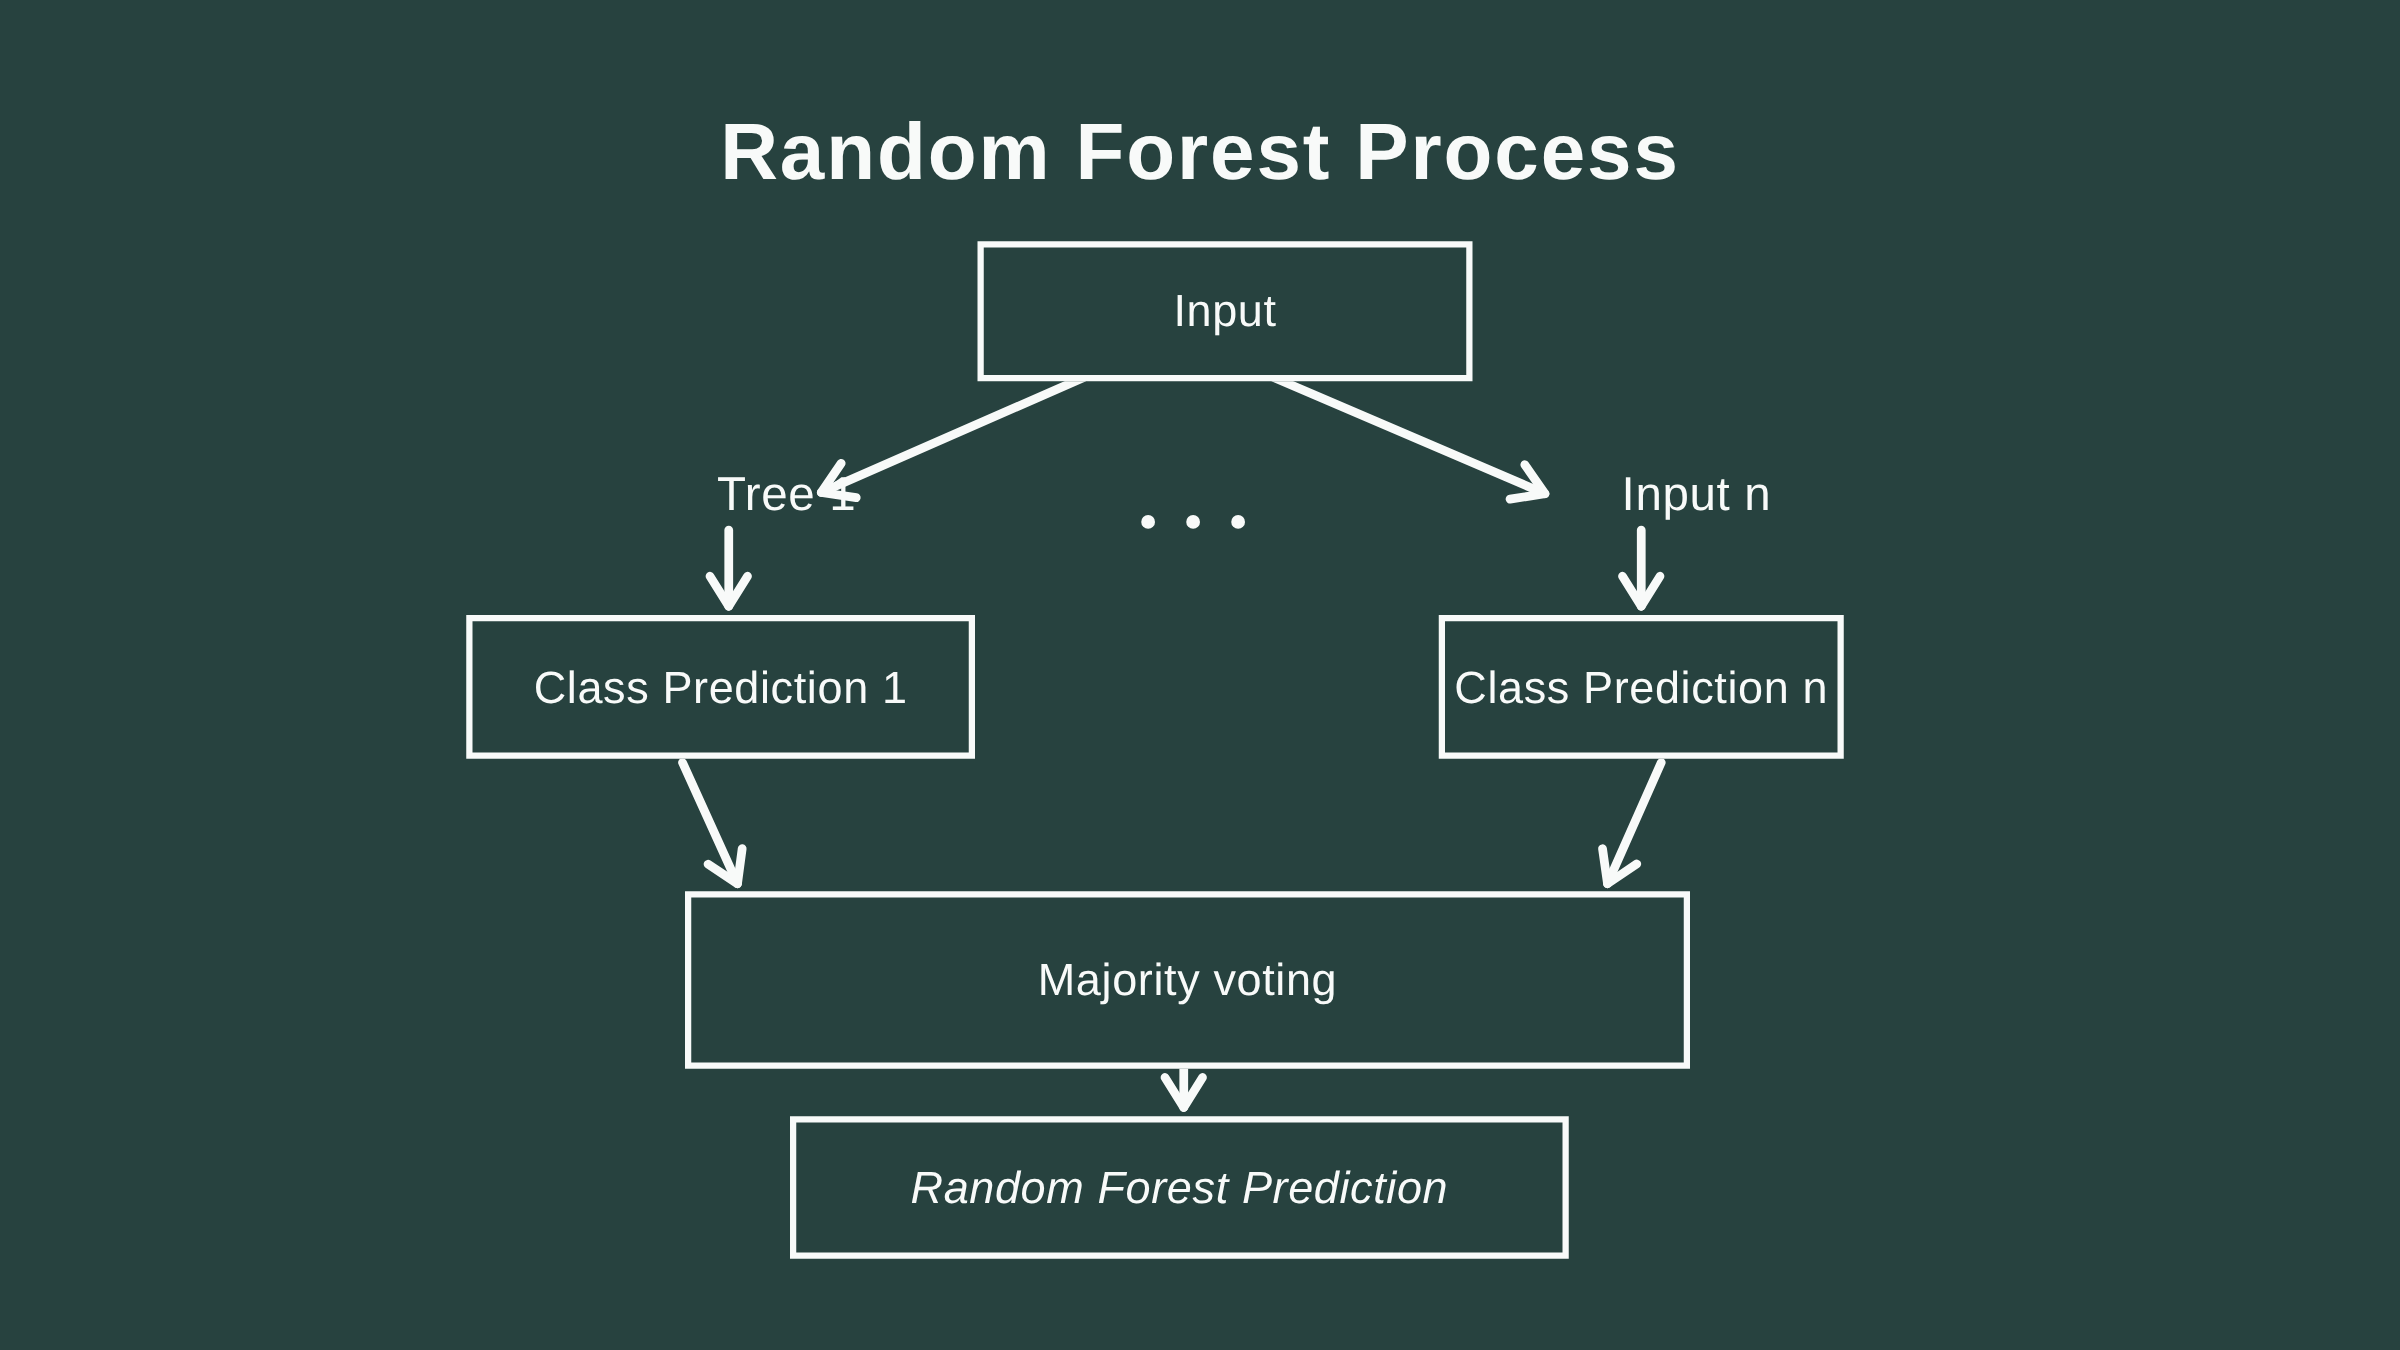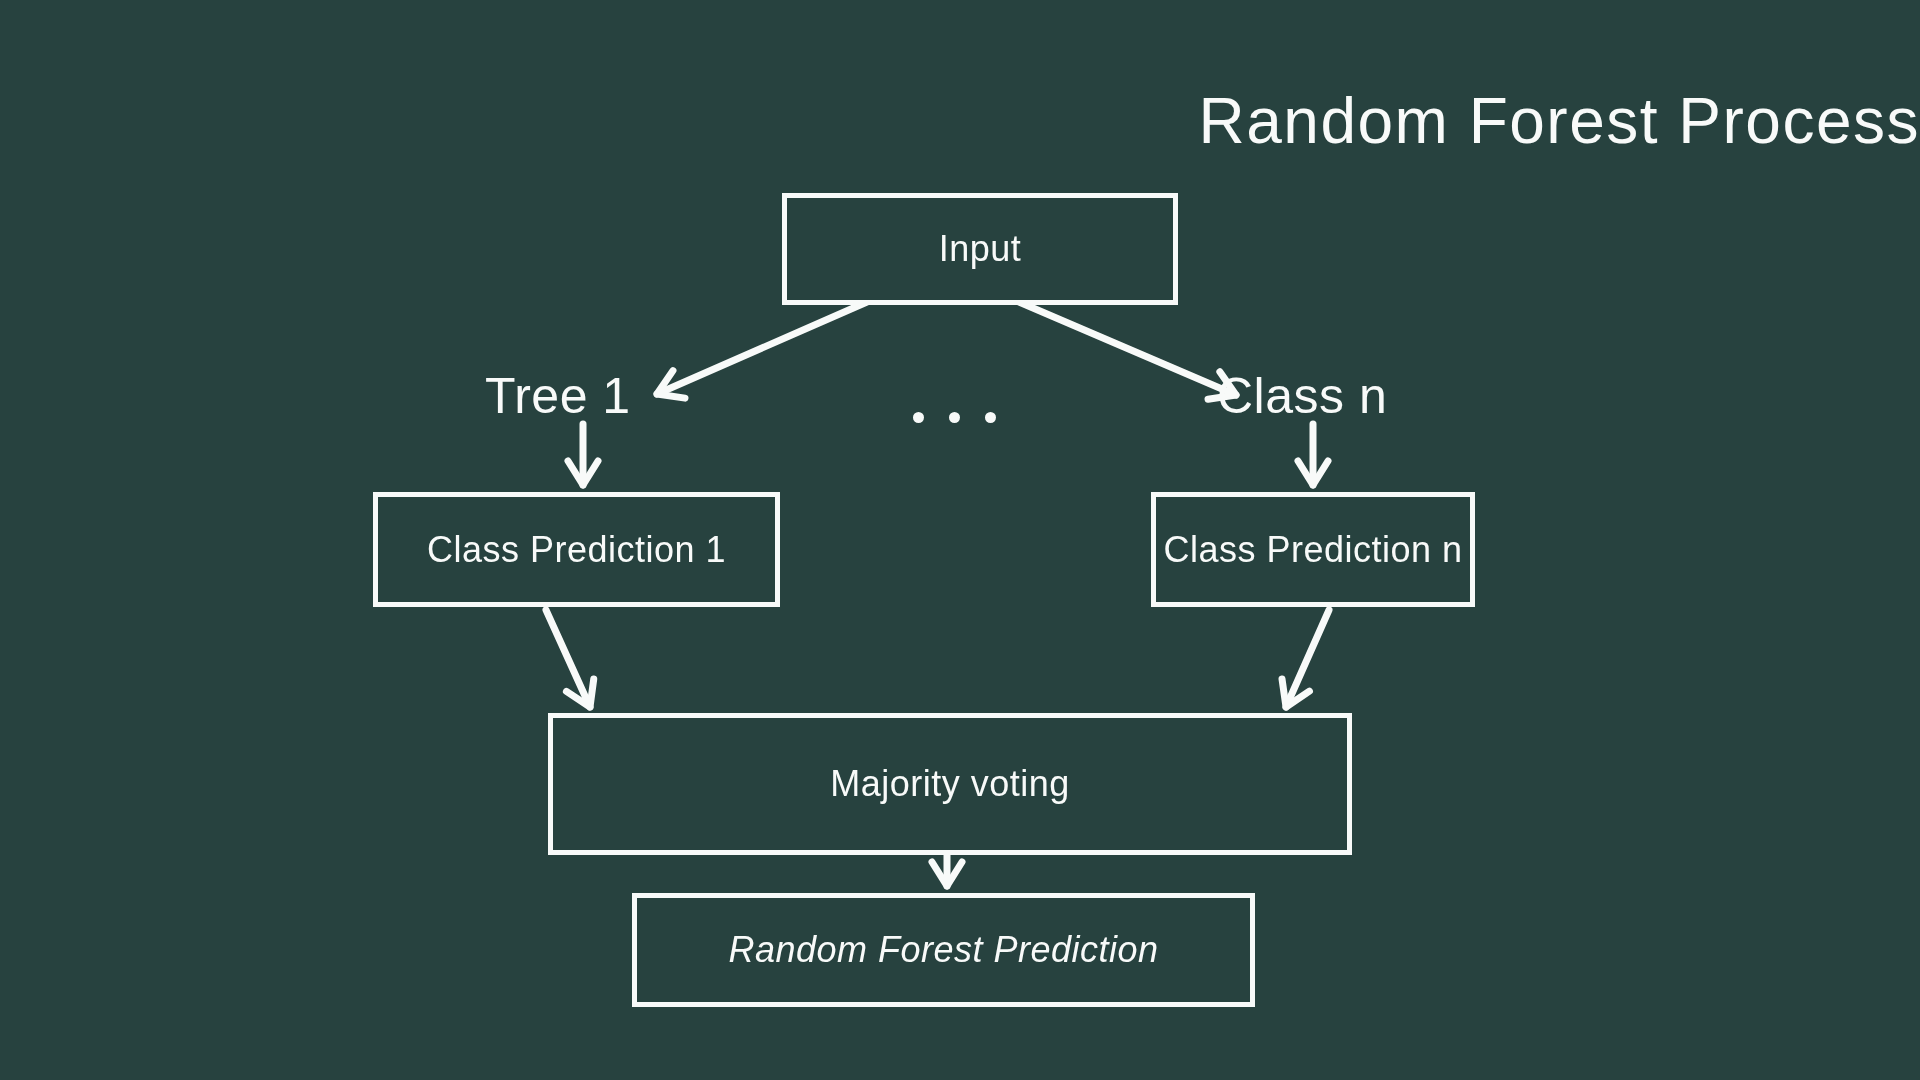--- a/index.html
+++ b/index.html
@@ -14,24 +14,24 @@
     overflow:hidden;
   }
   .stage{
     position:relative;
     width:1920px; height:1080px;
     background:var(--bg);
   }
   .page-title{
     position:absolute;
     left:0; top:84px; width:1920px;
-    text-align:right;
+    text-align:center;
     color:var(--fg);
     font-size:64px;
-    font-weight:400;
+    font-weight:700;
     letter-spacing:1.5px;
     z-index:3;
   }
   .edges{
     position:absolute;
     left:0; top:0;
     z-index:1;
   }
   .node{
     position:absolute;
@@ -49,23 +49,23 @@
   }
   .node-input    { left:782px;  top:193px; width:396px; height:112px; }
   .node-cp1      { left:373px;  top:492px; width:407px; height:115px; }
   .node-cpn      { left:1120px; top:492px; width:324px; height:115px;margin-left:31px; }
   .node-majority { left:548px;  top:713px; width:804px; height:142px; }
   .node-rfp      { left:632px;  top:893px; width:623px; height:114px;font-style:italic; }
   .edge-label{
     position:absolute;
     z-index:3;
     width:200px;
-    text-align:left;
+    text-align:right;
     color:var(--fg);
-    font-size:50px;
+    font-size:38px;
     line-height:44px;
     letter-spacing:0.5px;
     white-space:nowrap;
   }
   .label-tree1{ left:485px;  top:374px; }
   .label-treen{ left:1217px; top:374px; }
   .ellipsis{
     position:absolute;
     z-index:3;
     left:844px; top:392px;
@@ -113,21 +113,21 @@
     <span>Tree 1</span>
   </div>
 
   <div class="ellipsis">
     <span class="dot"></span>
     <span class="dot"></span>
     <span class="dot"></span>
   </div>
 
   <div class="edge-label label-treen">
-    <span>Class n</span>
+    <span>Input n</span>
   </div>
 
   <div class="node node-cp1">
     <span>Class Prediction 1</span>
   </div>
 
   <div class="node node-cpn">
     <span>Class Prediction n</span>
   </div>
 

